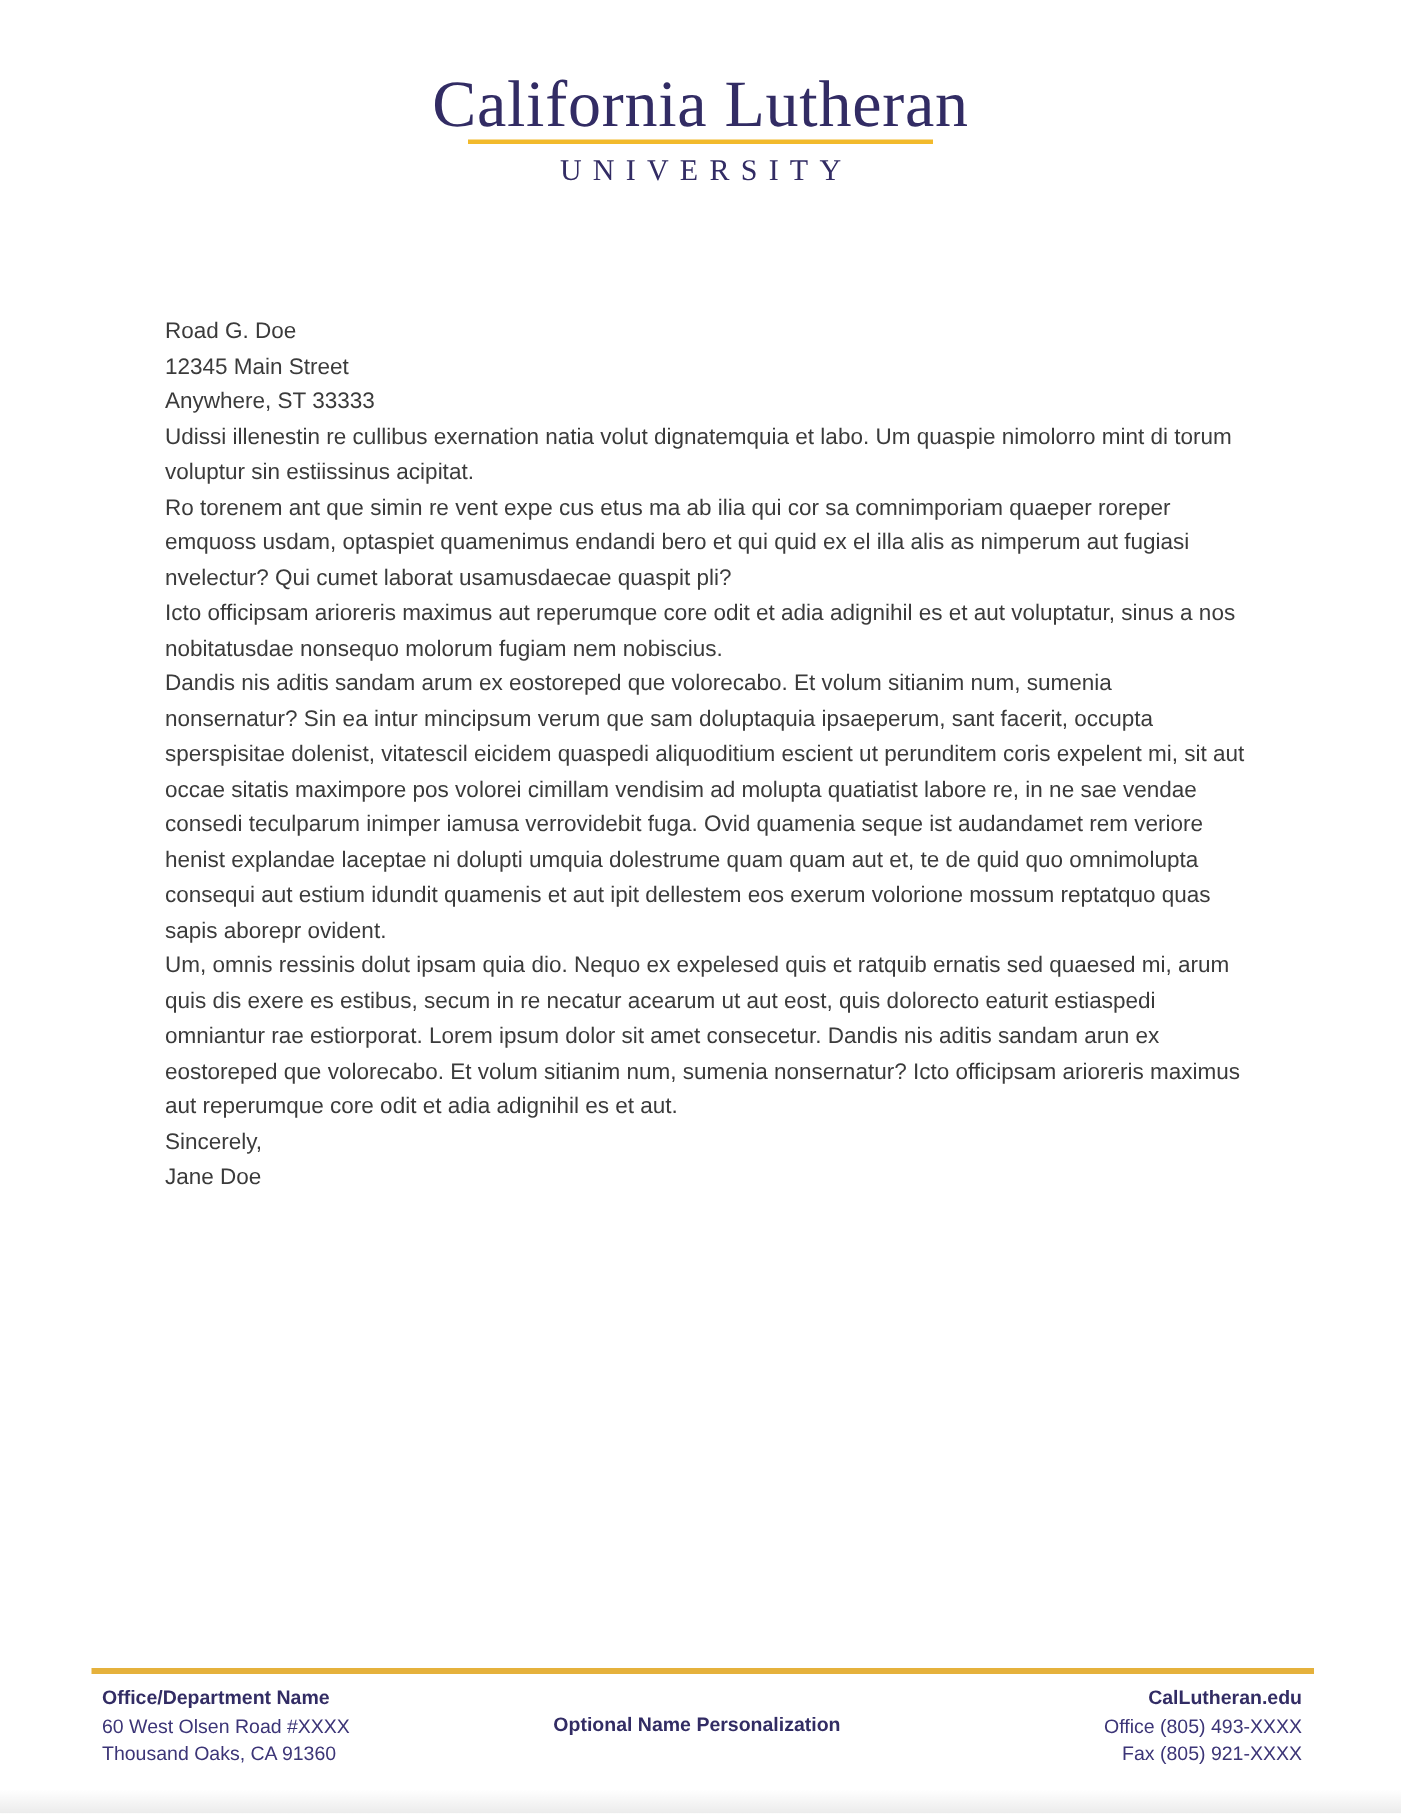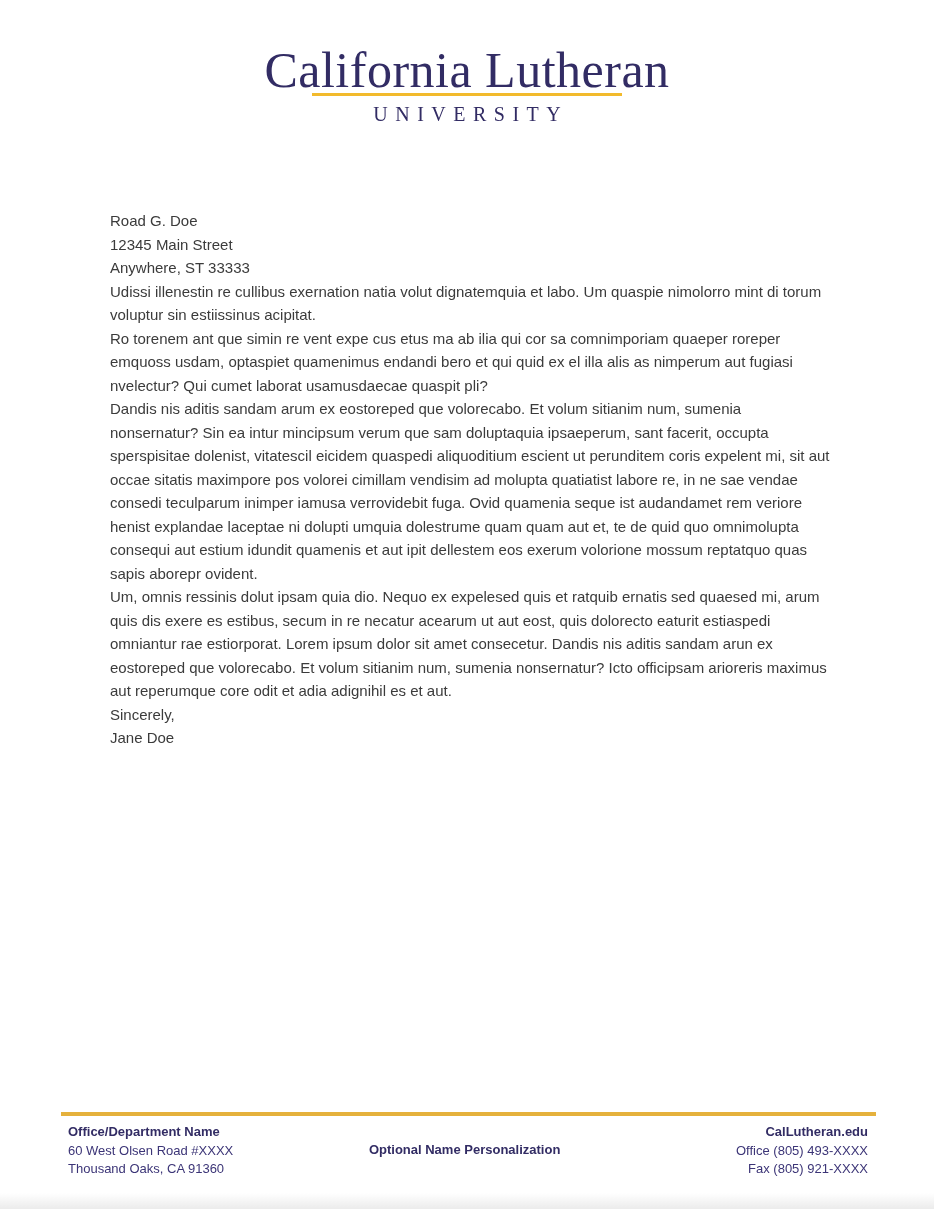--- a/index.html
+++ b/index.html
@@ -17,21 +17,21 @@
   .logo {
     position: absolute;
     top: 50px;
     left: 0;
     right: 0;
     text-align: center;
     color: #322c64;
   }
   .logo-wordmark {
     font-family: "Liberation Serif", "DejaVu Serif", serif;
-    font-size: 50px;
+    font-size: 44px;
     line-height: 40px;
     letter-spacing: 0.5px;
   }
   .logo-rule {
     width: 310px;
     height: 3px;
     margin: 3px auto 7px auto;
     background: #f2ba2c;
   }
   .logo-sub {
@@ -111,20 +111,21 @@
 
     <div class="recipient">
       <p>Road G. Doe</p>
       <p>12345 Main Street</p>
       <p>Anywhere, ST 33333</p>
     </div>
 
 
     <p class="body-par">Udissi illenestin re cullibus exernation natia volut dignatemquia et labo. Um quaspie nimolorro mint di torum voluptur sin estiissinus acipitat.</p>
     <p class="body-par">Ro torenem ant que simin re vent expe cus etus ma ab ilia qui cor sa comnimporiam quaeper roreper emquoss usdam, optaspiet quamenimus endandi bero et qui quid ex el illa alis as nimperum aut fugiasi nvelectur? Qui cumet laborat usamusdaecae quaspit pli?</p>
+    <p class="body-par">Icto officipsam arioreris maximus aut reperumque core odit et adia adignihil es et aut voluptatur, sinus a nos nobitatusdae nonsequo molorum fugiam nem nobiscius.</p>
     <p class="body-par">Dandis nis aditis sandam arum ex eostoreped que volorecabo. Et volum sitianim num, sumenia nonsernatur? Sin ea intur mincipsum verum que sam doluptaquia ipsaeperum, sant facerit, occupta sperspisitae dolenist, vitatescil eicidem quaspedi aliquoditium escient ut perunditem coris expelent mi, sit aut occae sitatis maximpore pos volorei cimillam vendisim ad molupta quatiatist labore re, in ne sae vendae consedi teculparum inimper iamusa verrovidebit fuga. Ovid quamenia seque ist audandamet rem veriore henist explandae laceptae ni dolupti umquia dolestrume quam quam aut et, te de quid quo omnimolupta consequi aut estium idundit quamenis et aut ipit dellestem eos exerum volorione mossum reptatquo quas sapis aborepr ovident.</p>
     <p class="body-par">Um, omnis ressinis dolut ipsam quia dio. Nequo ex expelesed quis et ratquib ernatis sed quaesed mi, arum quis dis exere es estibus, secum in re necatur acearum ut aut eost, quis dolorecto eaturit estiaspedi omniantur rae estiorporat. Lorem ipsum dolor sit amet consecetur. Dandis nis aditis sandam arun ex eostoreped que volorecabo. Et volum sitianim num, sumenia nonsernatur? Icto officipsam arioreris maximus aut reperumque core odit et adia adignihil es et aut.</p>
 
     <p class="closing">Sincerely,</p>
     <p class="signature">Jane Doe</p>
   </div>
 
   <div class="footer-rule"></div>
 
   <div class="footer">

